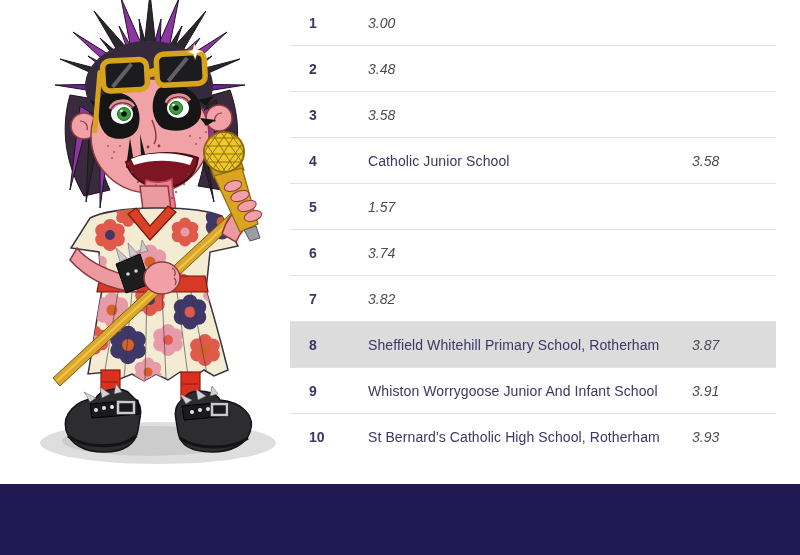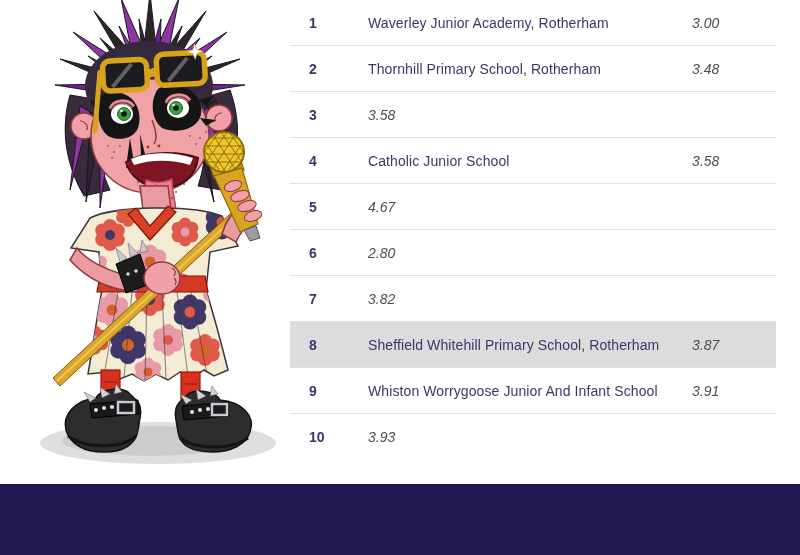--- a/index.html
+++ b/index.html
@@ -6,21 +6,21 @@
   body { font-family:"Liberation Sans", sans-serif; }
   .stage { position:relative; width:800px; height:555px; background:var(--pagebg,#ffffff); overflow:hidden; }
 
   
   .mascot { position:absolute; left:0; top:0; width:292px; height:480px; }
 
   
   .ranking { position:absolute; left:290px; top:0; width:486px; }
   .rrow { display:flex; align-items:center; height:45px; border-bottom:1px solid var(--divider,#e2e2e2);
           font-size:14px; color:var(--ranktext,#3a3766); cursor:pointer; }
-  .rrow:last-child { border-bottom:none; }
+  .rrow:last-child { border-bottom:none;justify-content:flex-end; }
   .rrow.highlighted { background:var(--hl,#dcdcdc); }
   .cell-rank { width:78px; padding-left:19px; box-sizing:border-box; font-weight:bold; }
   .cell-name { flex:1; letter-spacing:.1px; }
   .cell-score { width:84px; color:var(--scoretext,#4c4a53);font-style:italic; }
 
   
   .footer { position:absolute; left:0; top:484px; width:800px; height:71px; background:var(--footer,#211a52); }
 </style>
 </head>
 <body>
@@ -314,49 +314,47 @@
         <ellipse cx="253" cy="216" rx="9" ry="5" transform="rotate(-18 253 216)" fill="#f0a0a6" stroke="#8c3a40" stroke-width="1"></ellipse>
       </g>
     </svg>
   </div>
 
   <div class="ranking">
 
     <div>
       <div class="rrow">
         <span class="cell-rank">1</span>
-        <span class="cell-name">Waverley Junior Academy, Rotherham</span>
         <span class="cell-score">3.00</span>
       </div>
 
       <div class="rrow">
         <span class="cell-rank">2</span>
-        <span class="cell-name">Thornhill Primary School, Rotherham</span>
         <span class="cell-score">3.48</span>
       </div>
 
       <div class="rrow">
         <span class="cell-rank">3</span>
         <span class="cell-score">3.58</span>
       </div>
 
       <div class="rrow">
         <span class="cell-rank">4</span>
         <span class="cell-name">Catholic Junior School</span>
         <span class="cell-score">3.58</span>
       </div>
 
       <div class="rrow">
         <span class="cell-rank">5</span>
-        <span class="cell-score">4.67</span>
+        <span class="cell-score">1.57</span>
       </div>
 
       <div class="rrow">
         <span class="cell-rank">6</span>
-        <span class="cell-score">2.80</span>
+        <span class="cell-score">3.74</span>
       </div>
 
       <div class="rrow">
         <span class="cell-rank">7</span>
         <span class="cell-score">3.82</span>
       </div>
 
       <div class="rrow highlighted">
         <span class="cell-rank">8</span>
         <span class="cell-name">Sheffield Whitehill Primary School, Rotherham</span>
@@ -364,20 +362,21 @@
       </div>
 
       <div class="rrow">
         <span class="cell-rank">9</span>
         <span class="cell-name">Whiston Worrygoose Junior And Infant School</span>
         <span class="cell-score">3.91</span>
       </div>
 
       <div class="rrow">
         <span class="cell-rank">10</span>
+        <span class="cell-name">St Bernard's Catholic High School, Rotherham</span>
         <span class="cell-score">3.93</span>
       </div>
     </div>
   </div>
 
   <div class="footer"></div>
 
 </div>
 
 </body></html>

